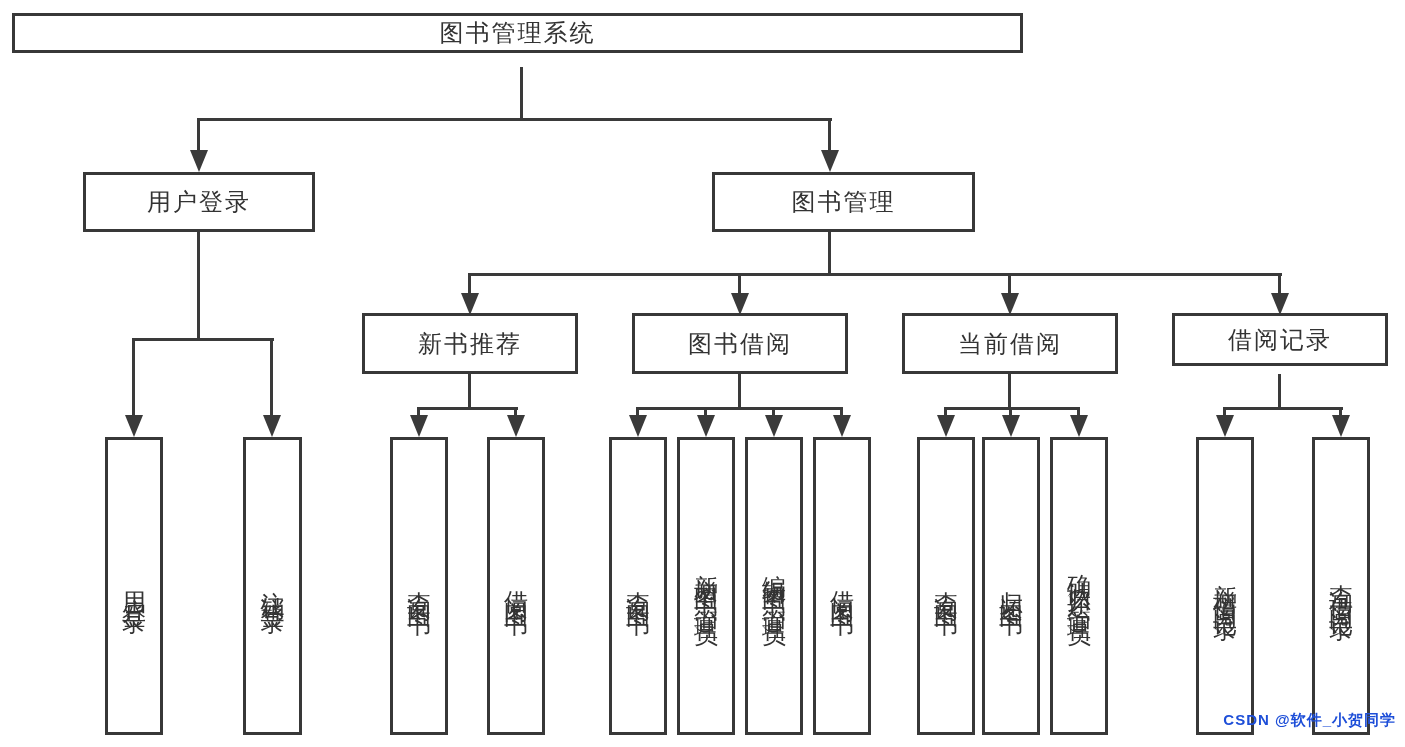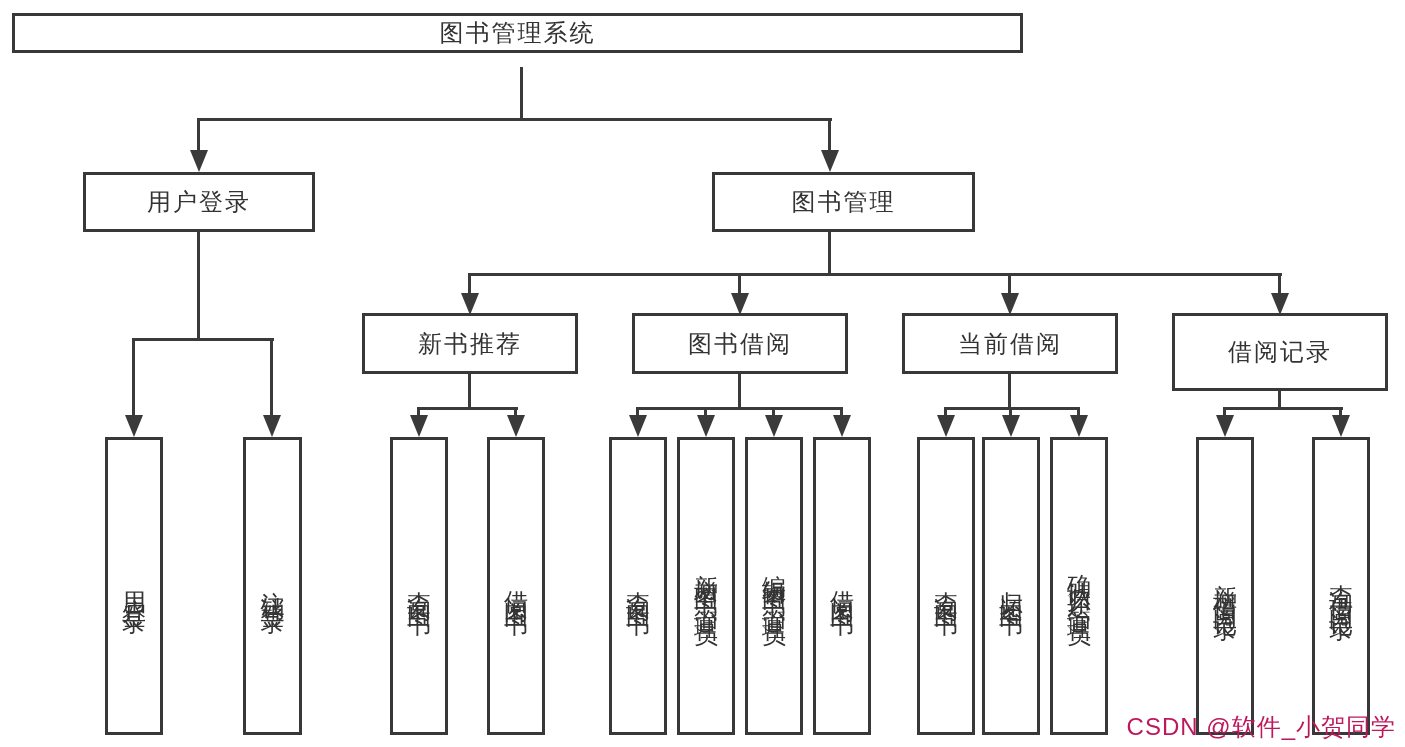--- a/index.html
+++ b/index.html
@@ -40,24 +40,25 @@
   .box.h { letter-spacing: 2px; }
   .box.v {
     writing-mode: vertical-rl;
     letter-spacing: 7px;
     font-size: 24px;
   }
   .watermark {
     position: absolute;
     top: 711px;
     right: 9px;
-    font-size: 24px;
-    color: #be185d;
+    font-size: 15px;
+    color: #1d4ed8;
     letter-spacing: 1px;
     white-space: nowrap;
+    font-weight: bold;
   }
 </style>
 </head>
 <body>
 
 <div class="canvas">
 
   <div class="vl" style="left:520px;top:67px;height:53px"></div>
   <div class="hl" style="left:197px;top:118px;width:635px"></div>
   <div class="vl" style="left:197px;top:118px;height:34px"></div>
@@ -118,21 +119,21 @@
   <div class="ar" style="left:1332px;top:415px"></div>
 
   <div class="box h" style="left:12px;top:13px;width:1011px;height:40px">图书管理系统</div>
 
   <div class="box h" style="left:83px;top:172px;width:232px;height:60px">用户登录</div>
   <div class="box h" style="left:712px;top:172px;width:263px;height:60px">图书管理</div>
 
   <div class="box h" style="left:362px;top:313px;width:216px;height:61px">新书推荐</div>
   <div class="box h" style="left:902px;top:313px;width:216px;height:61px">当前借阅</div>
   <div class="box h" style="left:632px;top:313px;width:216px;height:61px">图书借阅</div>
-  <div class="box h" style="left:1172px;top:313px;width:216px;height:78px">借阅记录</div>
+  <div class="box h" style="left:1172px;top:313px;width:216px;height:53px">借阅记录</div>
 
   <div class="box v" style="left:105px;top:437px;width:58px;height:298px">用户登录</div>
   <div class="box v" style="left:243px;top:437px;width:59px;height:298px">注销登录</div>
 
   <div class="box v" style="left:390px;top:437px;width:58px;height:298px">查询图书</div>
   <div class="box v" style="left:487px;top:437px;width:58px;height:298px">借阅图书</div>
 
   <div class="box v" style="left:609px;top:437px;width:58px;height:298px">查询图书</div>
   <div class="box v" style="left:677px;top:437px;width:58px;height:298px">新增图书（管理员）</div>
   <div class="box v" style="left:745px;top:437px;width:58px;height:298px">编辑图书（管理员）</div>

